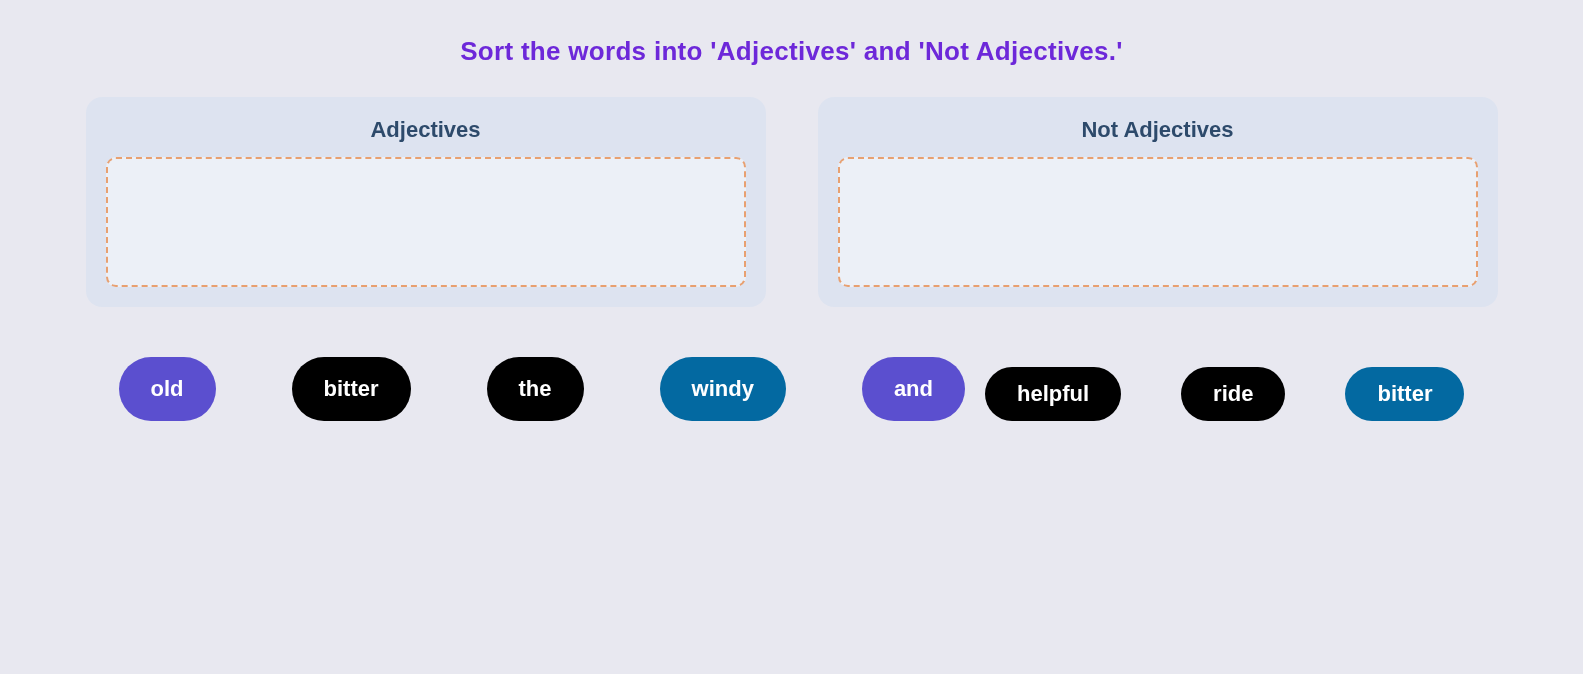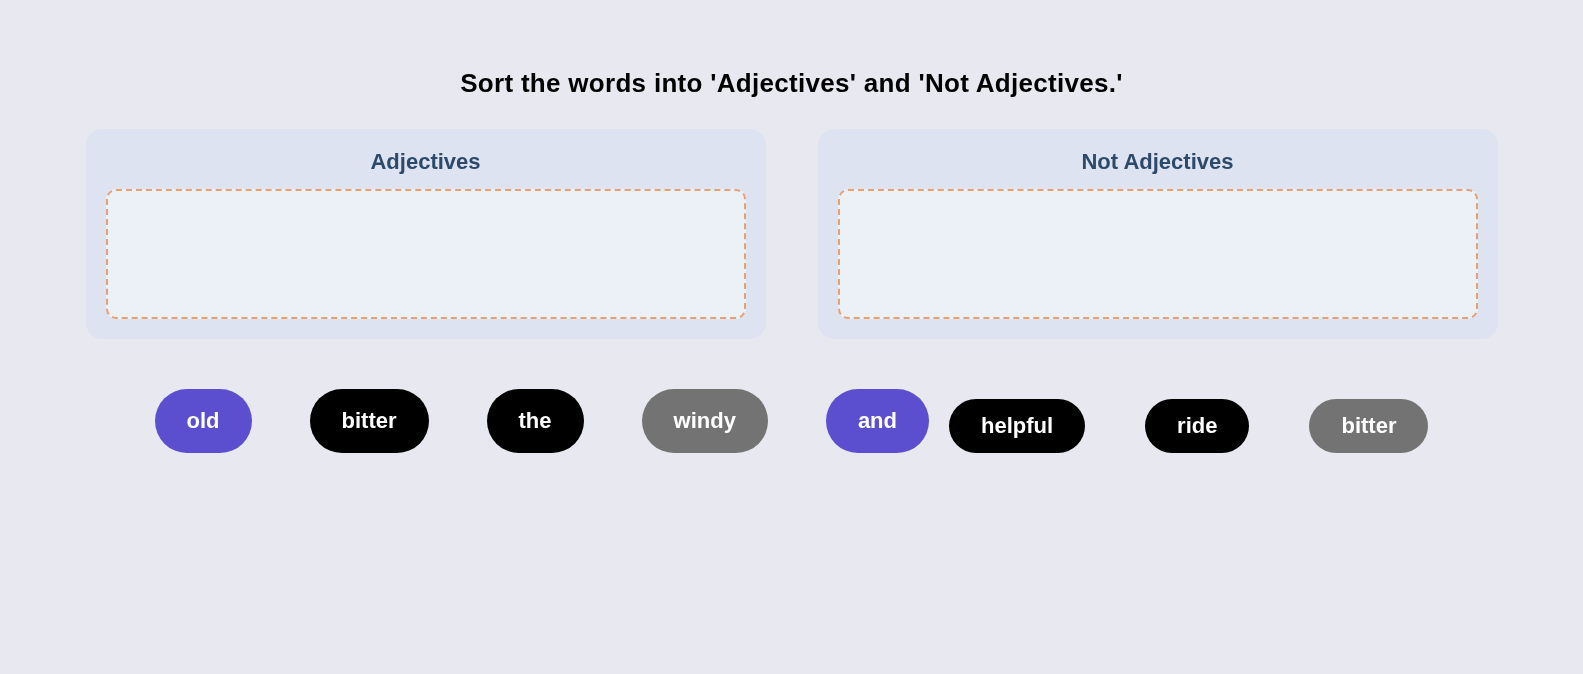--- a/index.html
+++ b/index.html
@@ -12,24 +12,24 @@
       width: 1583px;
       height: 674px;
       background: #e8e8f0;
       font-family: Arial, sans-serif;
       overflow: hidden;
       position: relative;
     }
 
     .page-title {
       text-align: center;
-      padding-top: 68px;
+      padding-top: 36px;
       font-size: 26px;
       font-weight: 700;
-      color: #000000;
+      color: #6d28d9;
       letter-spacing: 0.3px;
     }
 
     .sort-area {
       display: flex;
       justify-content: center;
       gap: 52px;
       margin-top: 30px;
       padding: 0 60px;
     }
@@ -82,27 +82,27 @@
 
     .word-chip.purple-dark {
       background: #5b4fcf;
     }
 
     .word-chip.purple-medium {
       background: #000000;
     }
 
     .word-chip.purple-bright {
-      background: #737373;
+      background: #0369a1;
     }
 
     .row1 {
       display: flex;
       justify-content: space-between;
-      gap: 58px;
+      gap: 76px;
       flex-wrap: wrap;
     }
 
     .row2 {
       display: flex;
       justify-content: flex-end;
       gap: 60px;
       flex-wrap: wrap;
       margin-top: 10px;
     }

